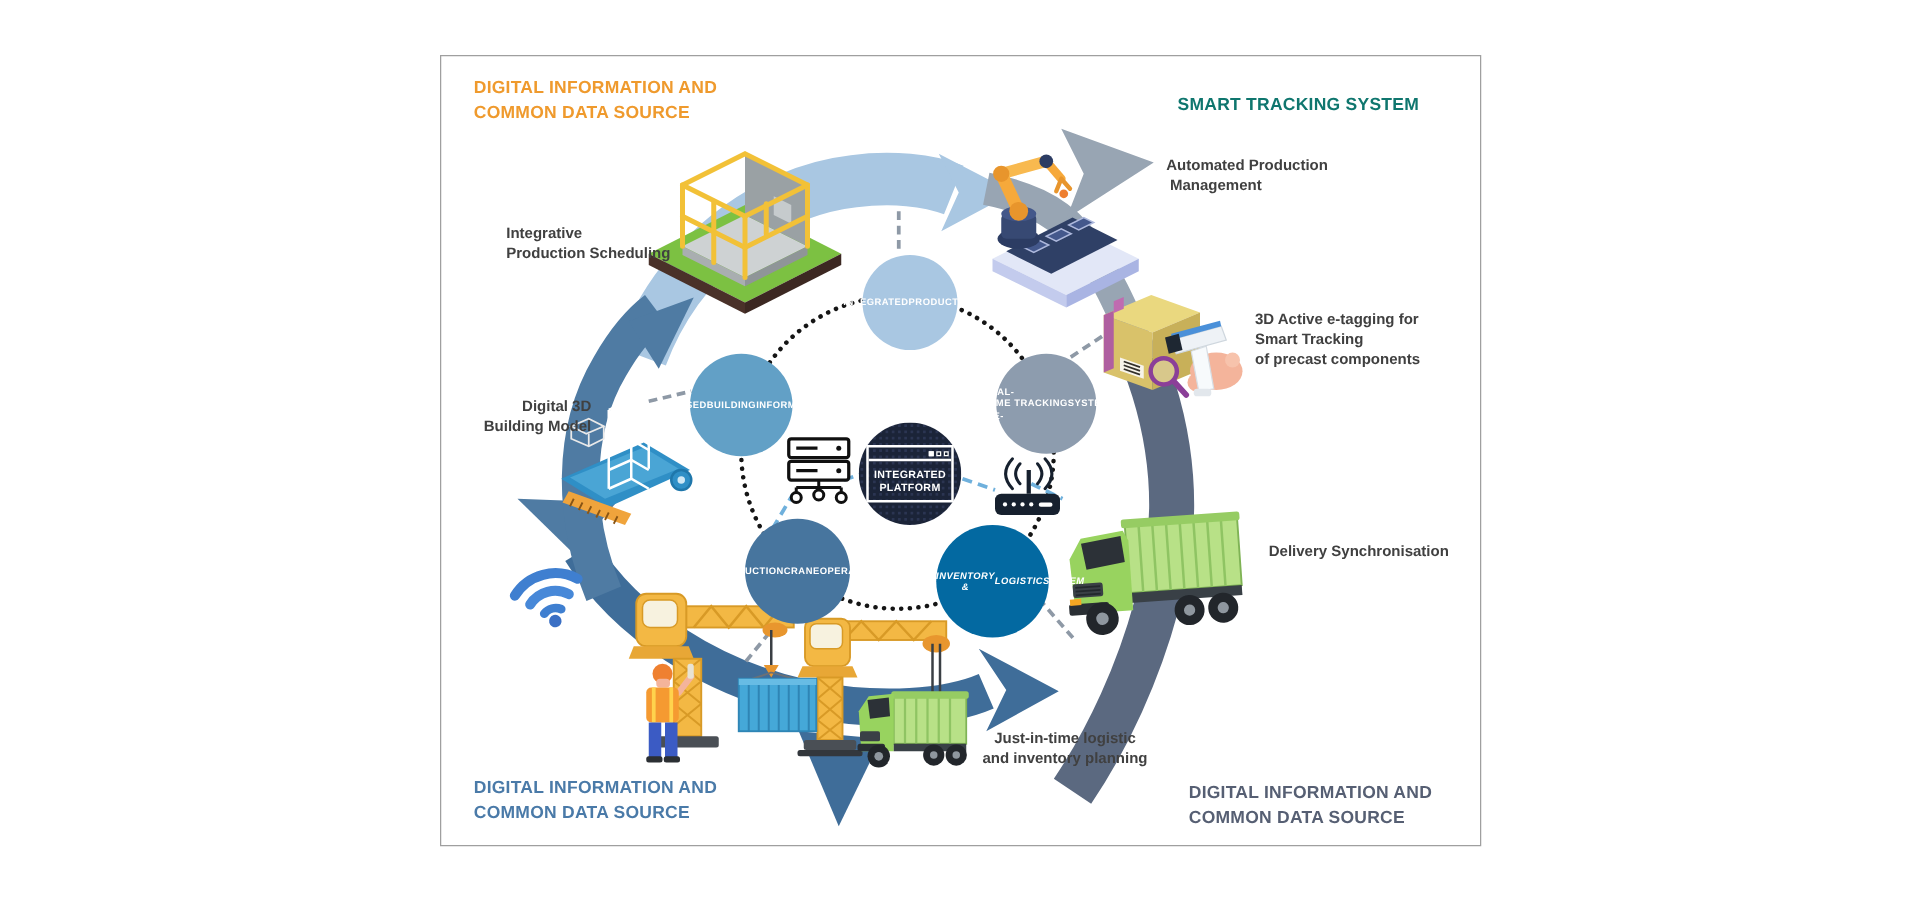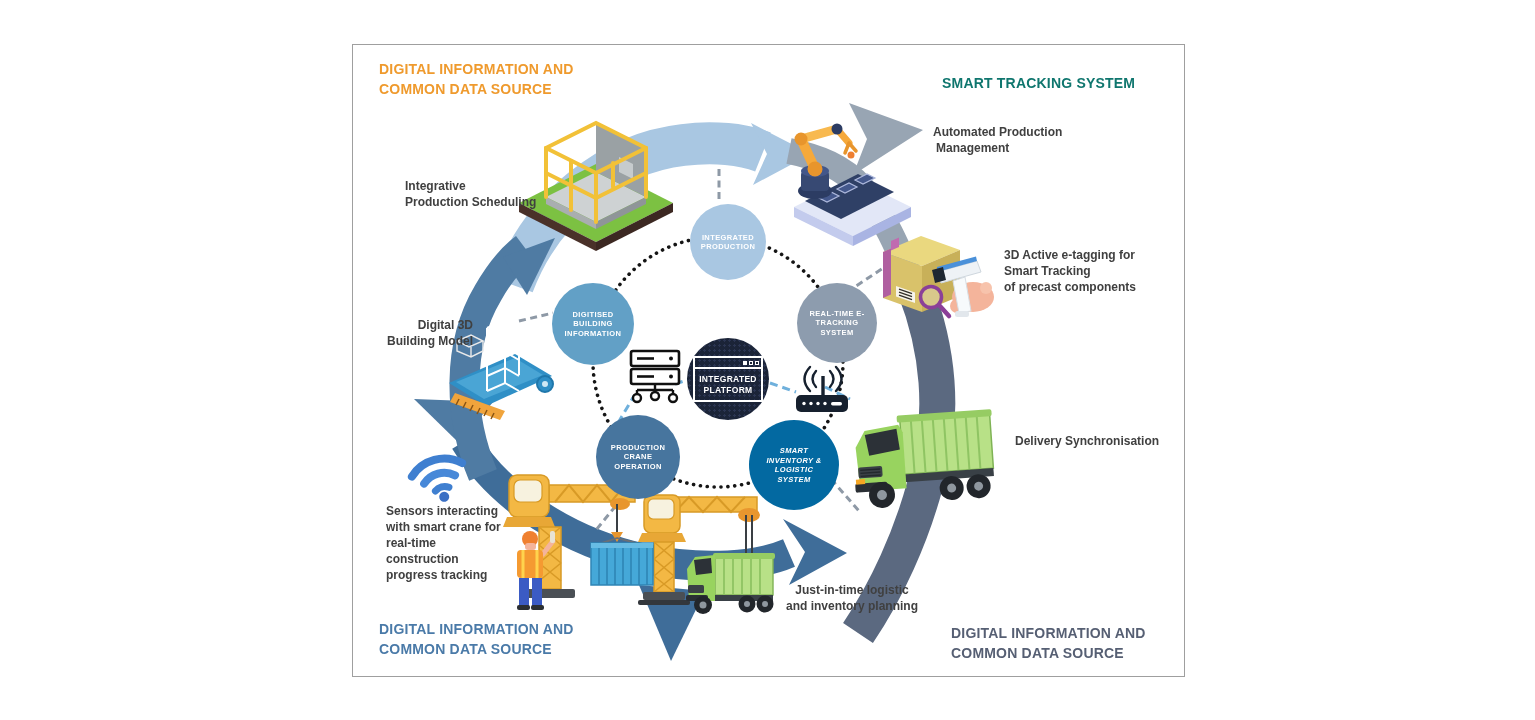--- a/index.html
+++ b/index.html
@@ -14,21 +14,21 @@
   .lab{position:absolute;font-weight:bold;font-size:12px;line-height:16px;color:#404040;white-space:nowrap;}
   .lab-integrative{left:52px;top:133px;}
   .lab-autoprod{left:580px;top:79px;}
   .lab-autoprod div:nth-child(2){padding-left:3px;}
   .lab-etag{left:651px;top:202px;}
   .lab-delivery{left:662px;top:388px;}
   .lab-digital3d{left:8px;top:272px;width:112px;text-align:right;}
   .lab-sensors{left:33px;top:458px;}
   .lab-jit{left:399px;top:537px;width:200px;text-align:center;}
   .center-title{position:absolute;left:282px;top:246px;width:168px;text-align:center;font-weight:bold;font-size:12.5px;line-height:16px;color:#0d0d0d;}
-  .node{position:absolute;border-radius:50%;display:flex;flex-direction:column;align-items:center;justify-content:center;color:#fff;font-weight:bold;font-size:7.5px;line-height:9.5px;letter-spacing:.4px;text-align:center;}
+  .node{position:absolute;border-radius:50%;display:flex;flex-direction:row;align-items:center;justify-content:center;color:#fff;font-weight:bold;font-size:7.5px;line-height:9.5px;letter-spacing:.4px;text-align:center;}
   .n-production{left:337px;top:159px;width:76px;height:76px;background:#a9c7e2;}
   .n-realtime{left:444px;top:238px;width:80px;height:80px;background:#8d9cae;}
   .n-inventory{left:396px;top:375px;width:90px;height:90px;background:#0369a1;font-style:italic;}
   .n-crane{left:243px;top:370px;width:84px;height:84px;background:#47759e;}
   .n-digitised{left:199px;top:238px;width:82px;height:82px;background:#62a0c6;}
   .n-platform{left:334px;top:293px;width:82px;height:82px;background:#1b2438;background-image:radial-gradient(#2b3552 1px,transparent 1.2px);background-size:5px 5px;}
   .browser{width:70px;height:46px;border:2px solid #fff;display:flex;flex-direction:column;box-sizing:border-box;}
   .browser-bar{height:9px;border-bottom:2px solid #fff;display:flex;justify-content:flex-end;align-items:center;gap:2px;padding-right:2px;}
   .bw-box{width:4px;height:4px;border:1px solid #fff;box-sizing:border-box;}
   .bw-box.filled{background:#fff;}
@@ -333,25 +333,18 @@
     <div>Smart Tracking</div>
     <div>of precast components</div>
   </div>
   <div class="lab lab-delivery">
     <div>Delivery Synchronisation</div>
   </div>
   <div class="lab lab-digital3d">
     <div>Digital 3D</div>
     <div>Building Model</div>
   </div>
-  <div class="lab lab-sensors">
-    <div>Sensors interacting</div>
-    <div>with smart crane for</div>
-    <div>real-time</div>
-    <div>construction</div>
-    <div>progress tracking</div>
-  </div>
   <div class="lab lab-jit">
     <div>Just-in-time logistic</div>
     <div>and inventory planning</div>
   </div>
 
 </div>
 
 </body></html>

